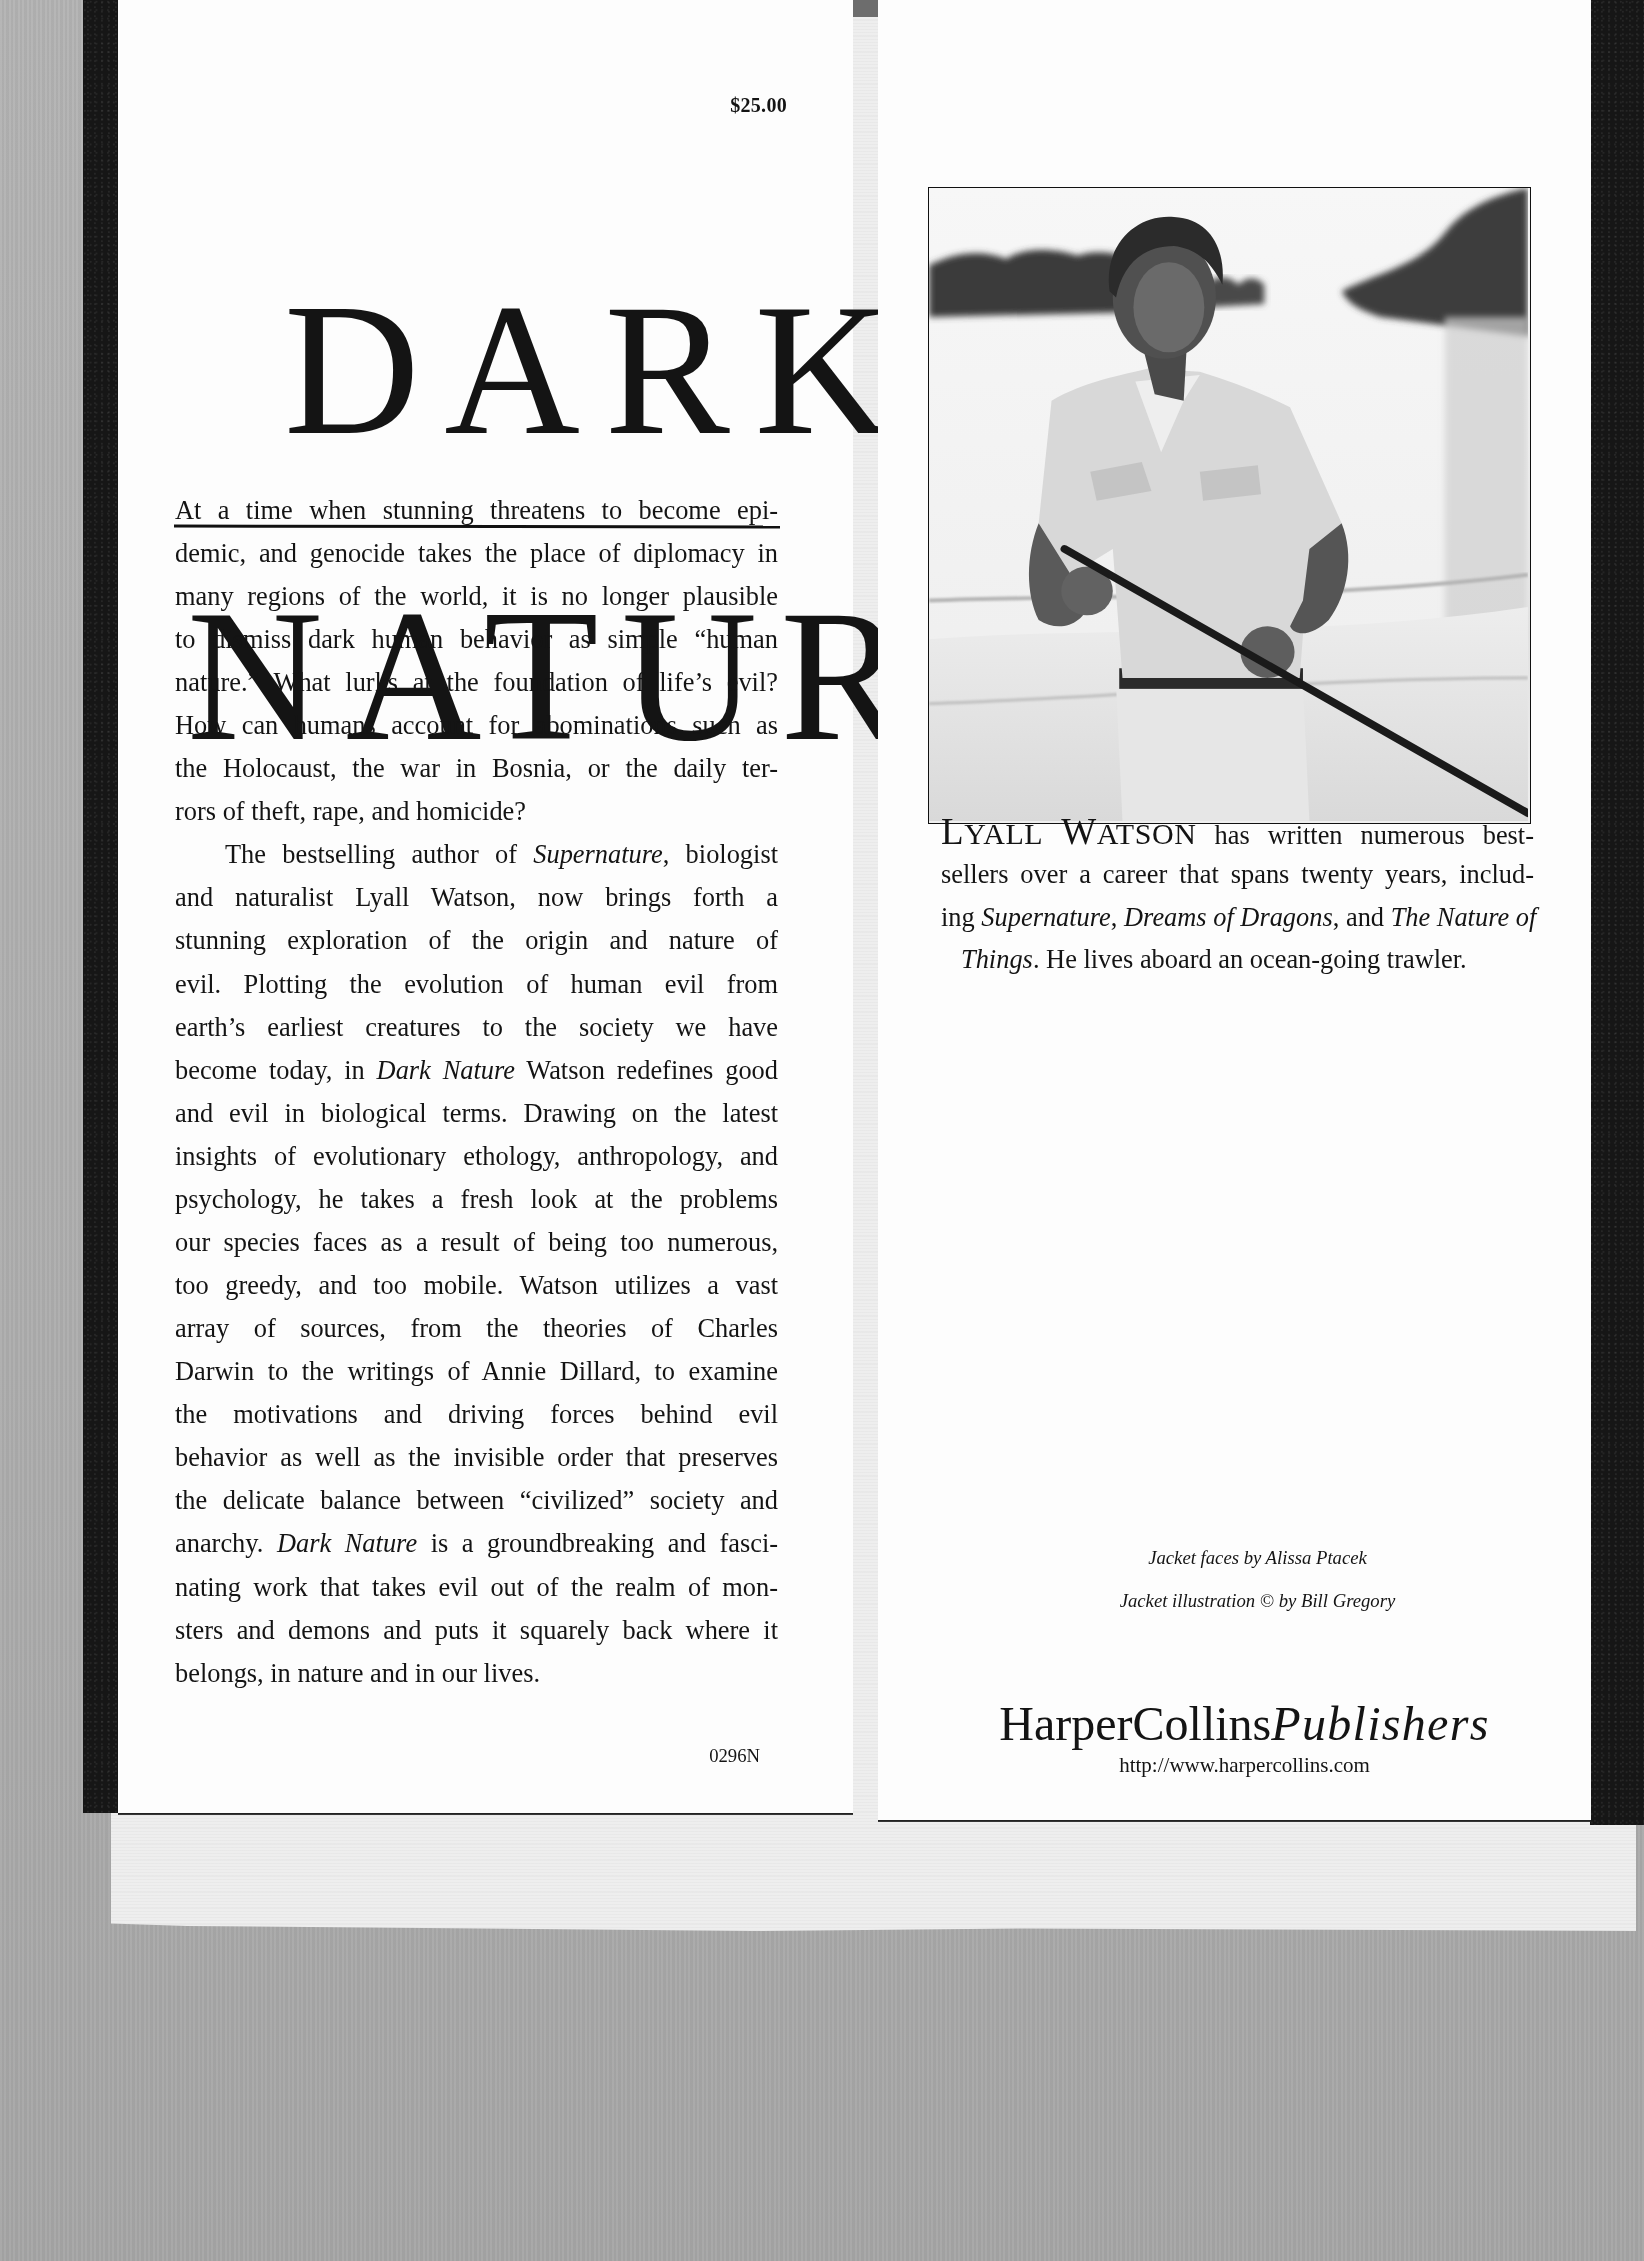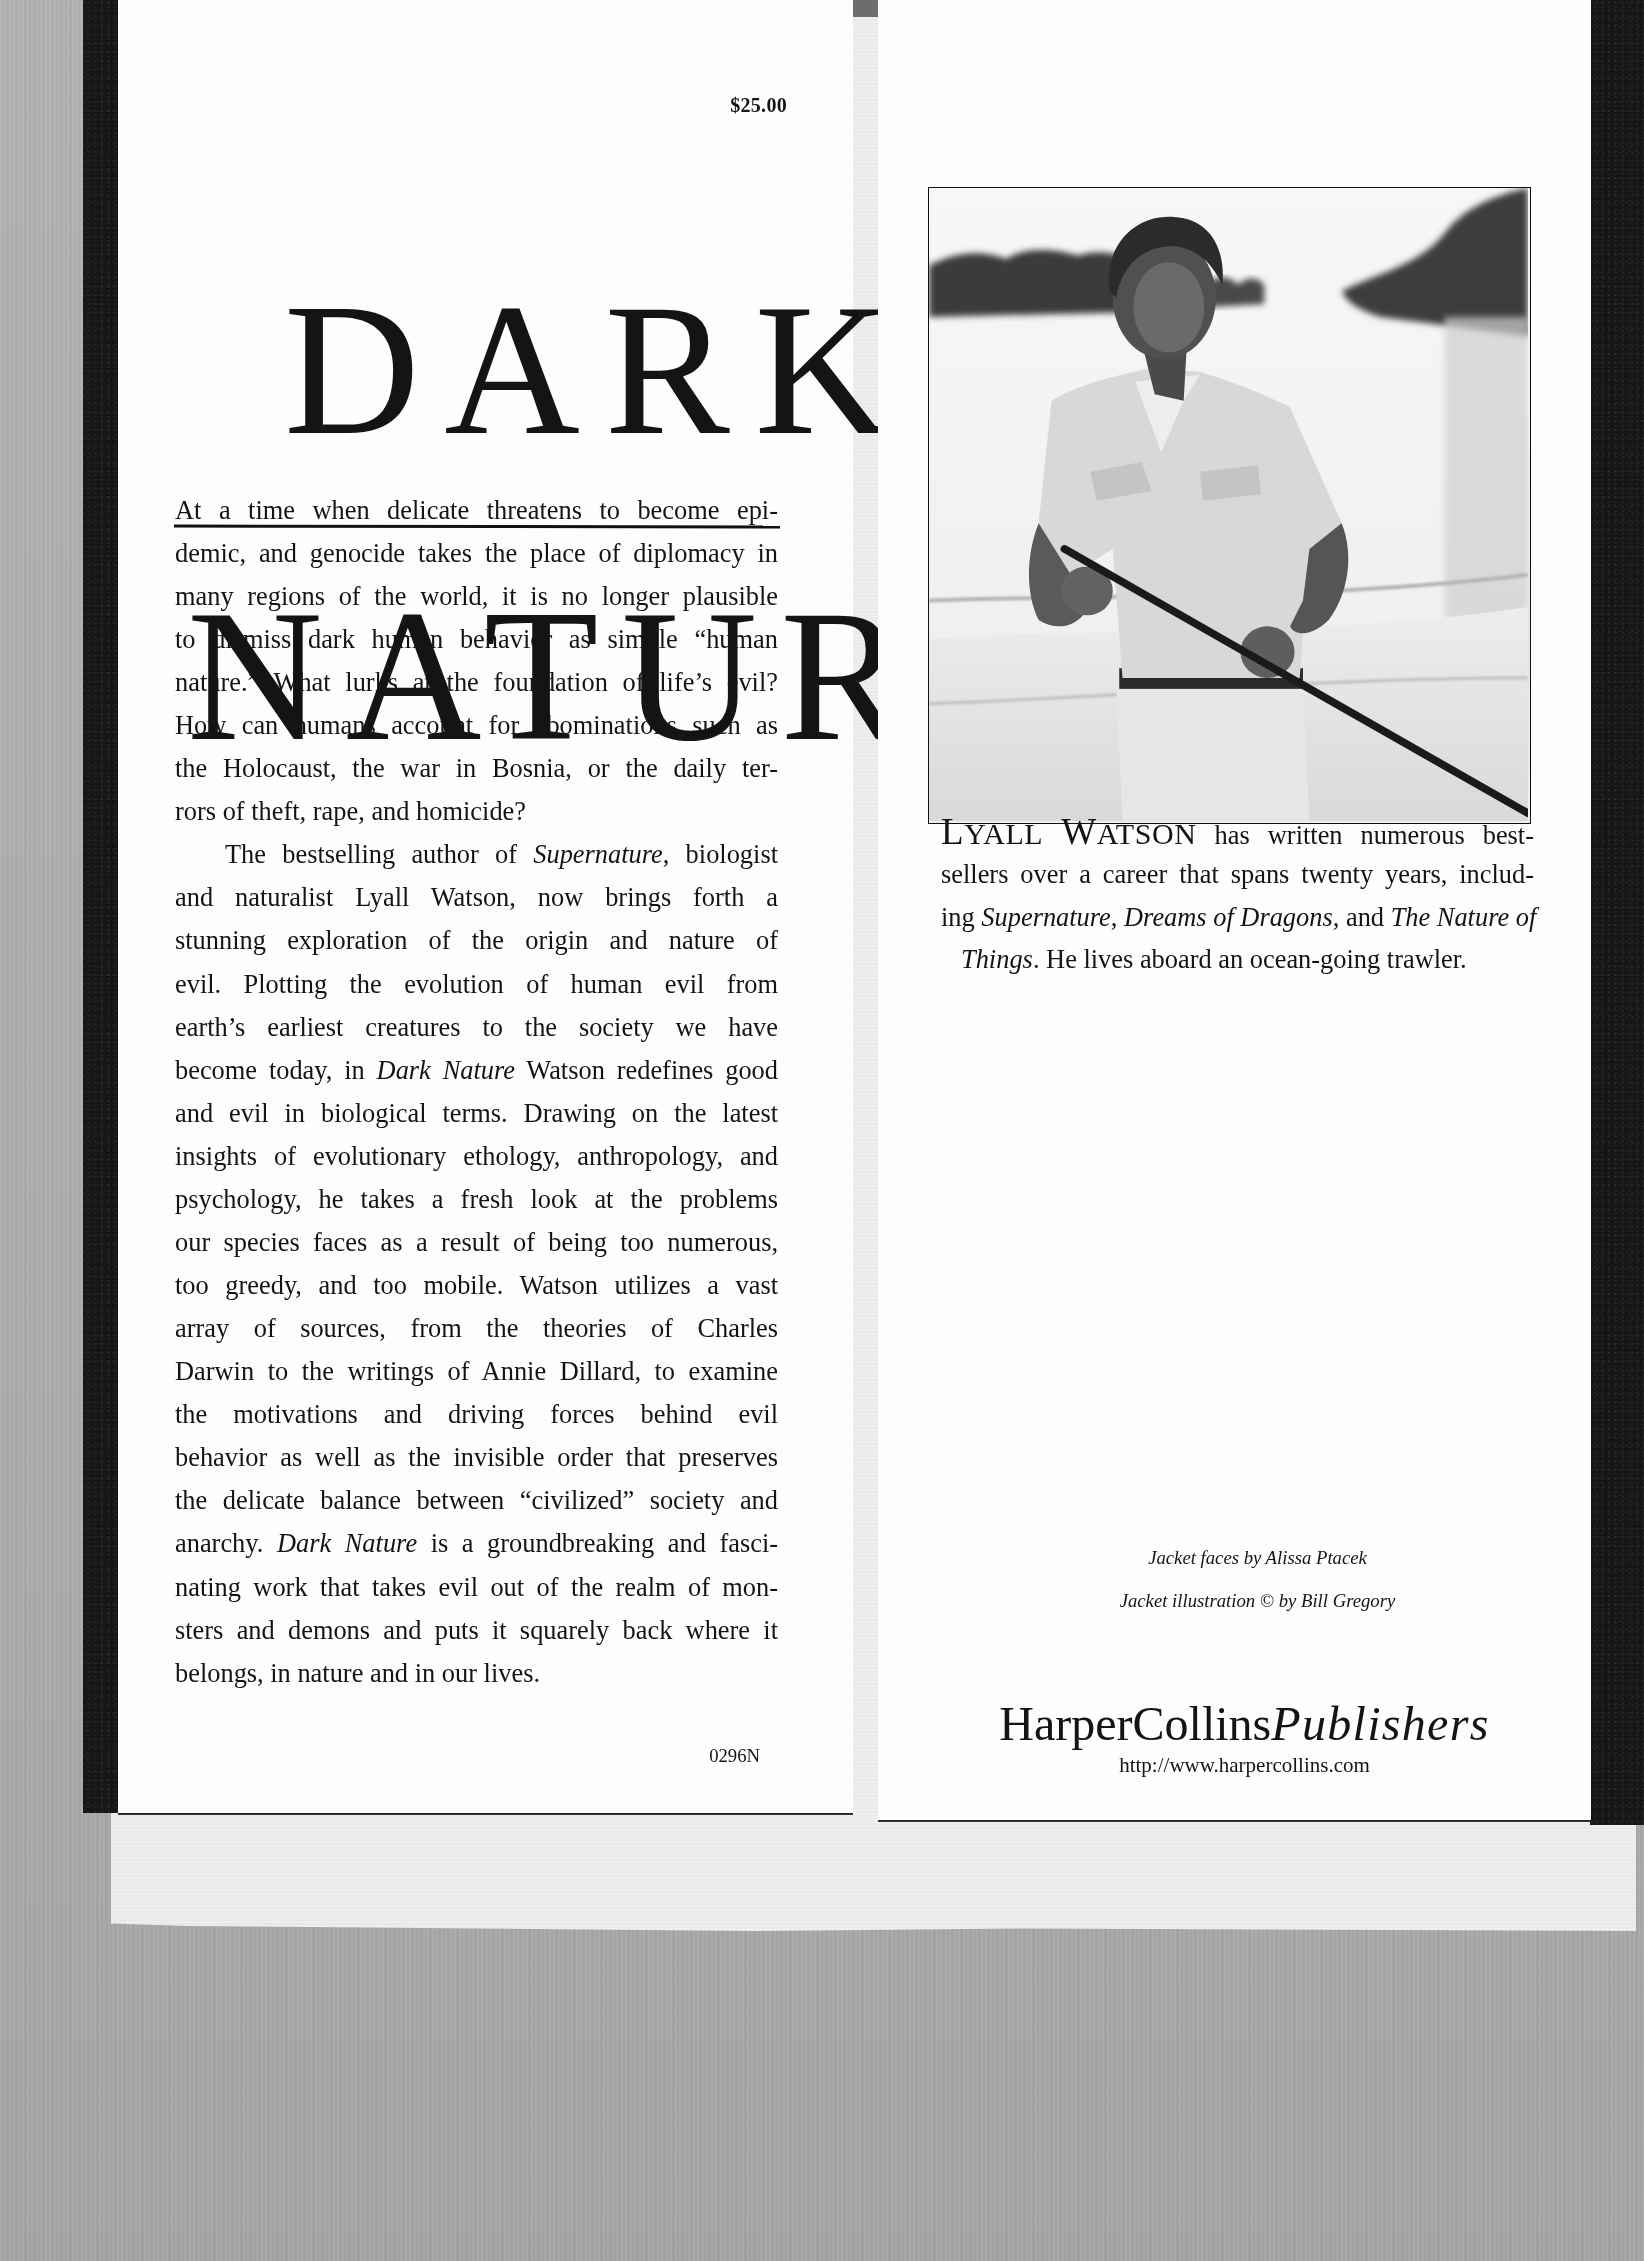--- a/index.html
+++ b/index.html
@@ -78,21 +78,21 @@
 
 <div class="abs panel" style="left:118px; top:0; width:735px; height:1813px; box-shadow: 0 1.9px 0 #222;"></div>
 
 <div class="abs price">$25.00</div>
 
 <div class="abs title-word" style="left:284px; top:276px; width:419px; font-size:188px; letter-spacing:24.5px;">DARK</div>
 <div class="abs title-rule"></div>
 <div class="abs title-word" style="left:187px; top:582px; width:613px; font-size:188px; letter-spacing:23px;">NATURE</div>
 
 <div id="desc">
-    <div class="abs body-line" style="top: 489px;"><span>At a time when delicate threatens to become epi-</span></div>
+    <div class="abs body-line" style="top: 489px;"><span>At a time when stunning threatens to become epi-</span></div>
     <div class="abs body-line" style="top: 532px;"><span>demic, and genocide takes the place of diplomacy in</span></div>
     <div class="abs body-line" style="top: 575px;"><span>many regions of the world, it is no longer plausible</span></div>
     <div class="abs body-line" style="top: 618px;"><span>to dismiss dark human behavior as simple “human</span></div>
     <div class="abs body-line" style="top: 661px;"><span>nature.” What lurks at the foundation of life’s evil?</span></div>
     <div class="abs body-line" style="top: 704px;"><span>How can humans account for abominations such as</span></div>
     <div class="abs body-line" style="top: 747px;"><span>the Holocaust, the war in Bosnia, or the daily ter-</span></div>
     <div class="abs body-line last" style="top: 790px;"><span>rors of theft, rape, and homicide?</span></div>
     <div class="abs body-line indent" style="top: 833px;"><span>The bestselling author of </span><i>Supernature</i><span>, biologist</span></div>
     <div class="abs body-line" style="top: 876px;"><span>and naturalist Lyall Watson, now brings forth a</span></div>
     <div class="abs body-line" style="top: 919px;"><span>stunning exploration of the origin and nature of</span></div>

